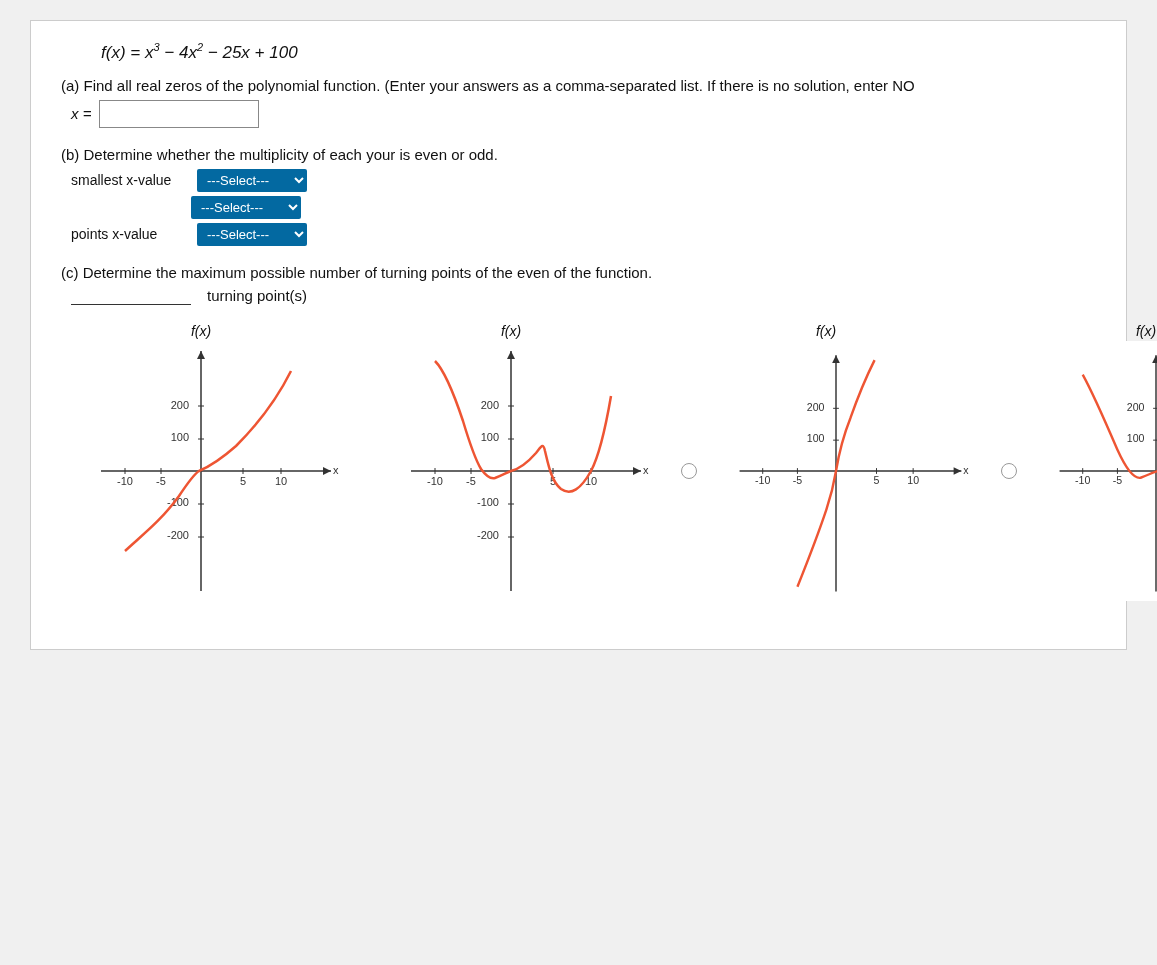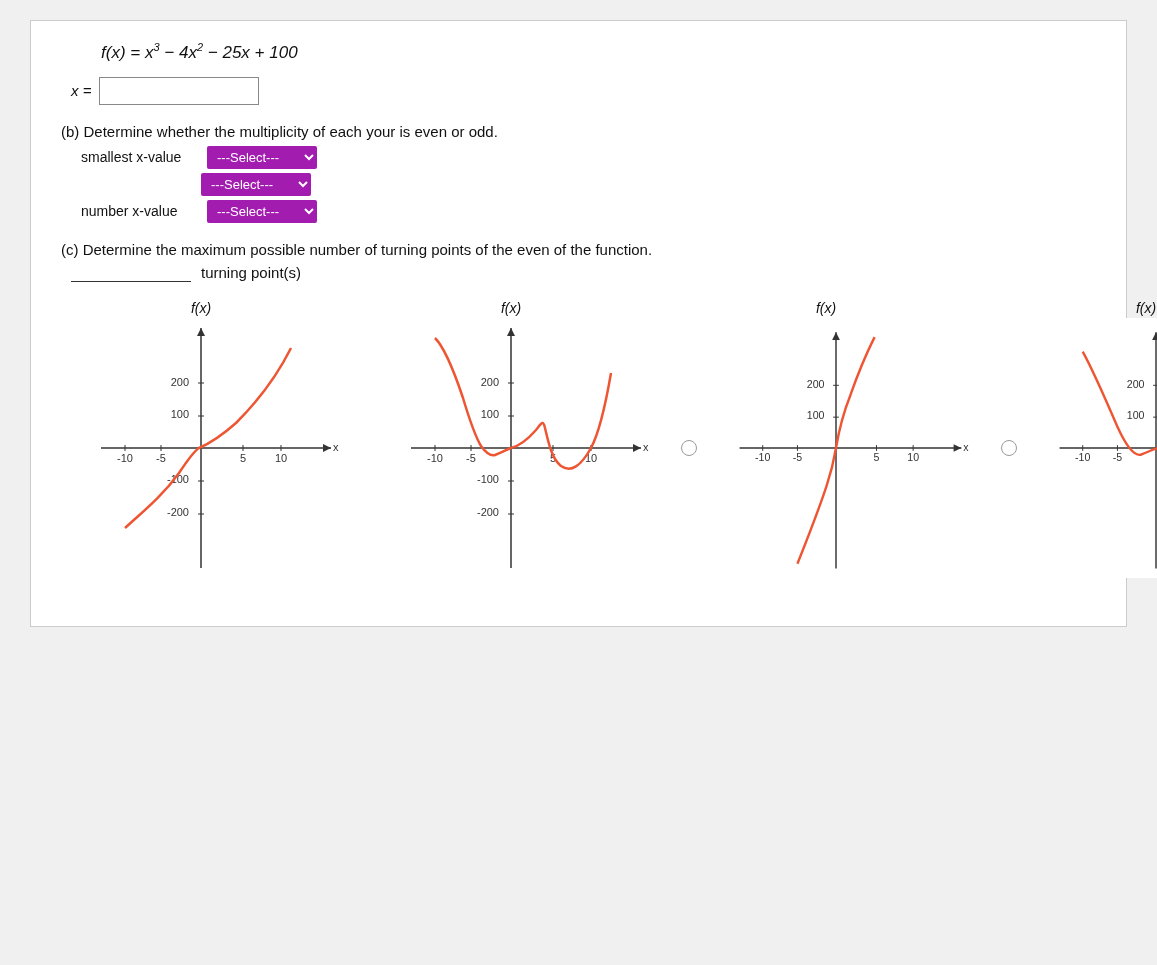--- a/index.html
+++ b/index.html
@@ -52,33 +52,33 @@
       display: flex;
       align-items: center;
       gap: 6px;
       margin-bottom: 4px;
     }
     .select-label {
       width: 120px;
       font-size: 14px;
     }
     select.dropdown {
-      background: #a21caf;
+      background: #0369a1;
       color: #fff;
       border: none;
       padding: 3px 6px;
       font-size: 13px;
       border-radius: 2px;
       cursor: pointer;
       min-width: 110px;
     }
     .part-c-row {
       display: flex;
       align-items: center;
-      gap: 4px;
+      gap: 10px;
     }
     .underline-blank {
       border-bottom: 1px solid #333;
       width: 120px;
       display: inline-block;
       margin-right: 6px;
     }
     .graphs-section {
       margin-top: 14px;
     }
@@ -123,48 +123,51 @@
 </head>
 <body>
 
 <div class="page">
 
   <div class="function-eq">
     <i>f</i>(<i>x</i>) = <i>x</i><sup>3</sup> − 4<i>x</i><sup>2</sup> − 25<i>x</i> + 100
   </div>
 
   <div class="part">
+    <div class="part-label">
+      (a) Find all real zeros of the polynomial function. (Enter your answers as a comma-separated list. If there is no solution, enter NO
+    </div>
     <div class="answer-row">
       <span class="x-eq"><i>x</i> =</span>
       <input class="text-input" type="text" value="" style="">
     </div>
   </div>
 
   <div class="part">
     <div class="part-label">
       (b) Determine whether the multiplicity of each your is even or odd.
     </div>
-    <div style="margin-left:20px;">
+    <div style="margin-left:10px;">
       <div class="select-row">
         <span class="select-label">smallest x-value</span>
         <select class="dropdown">
           <option>---Select---</option>
           <option>even</option>
           <option>odd</option>
         </select>
       </div>
       <div class="select-row" style="margin-left:120px;">
         <select class="dropdown">
           <option>---Select---</option>
           <option>even</option>
           <option>odd</option>
         </select>
       </div>
       <div class="select-row">
-        <span class="select-label">number x-value</span>
+        <span class="select-label">points x-value</span>
         <select class="dropdown">
           <option>---Select---</option>
           <option>even</option>
           <option>odd</option>
         </select>
       </div>
     </div>
   </div>
 
   <div class="part">

